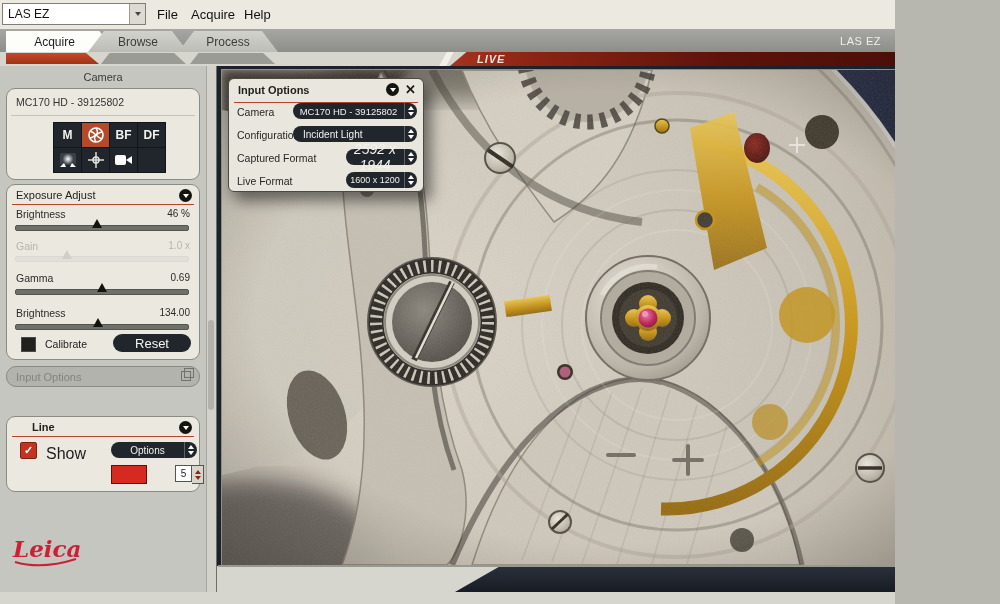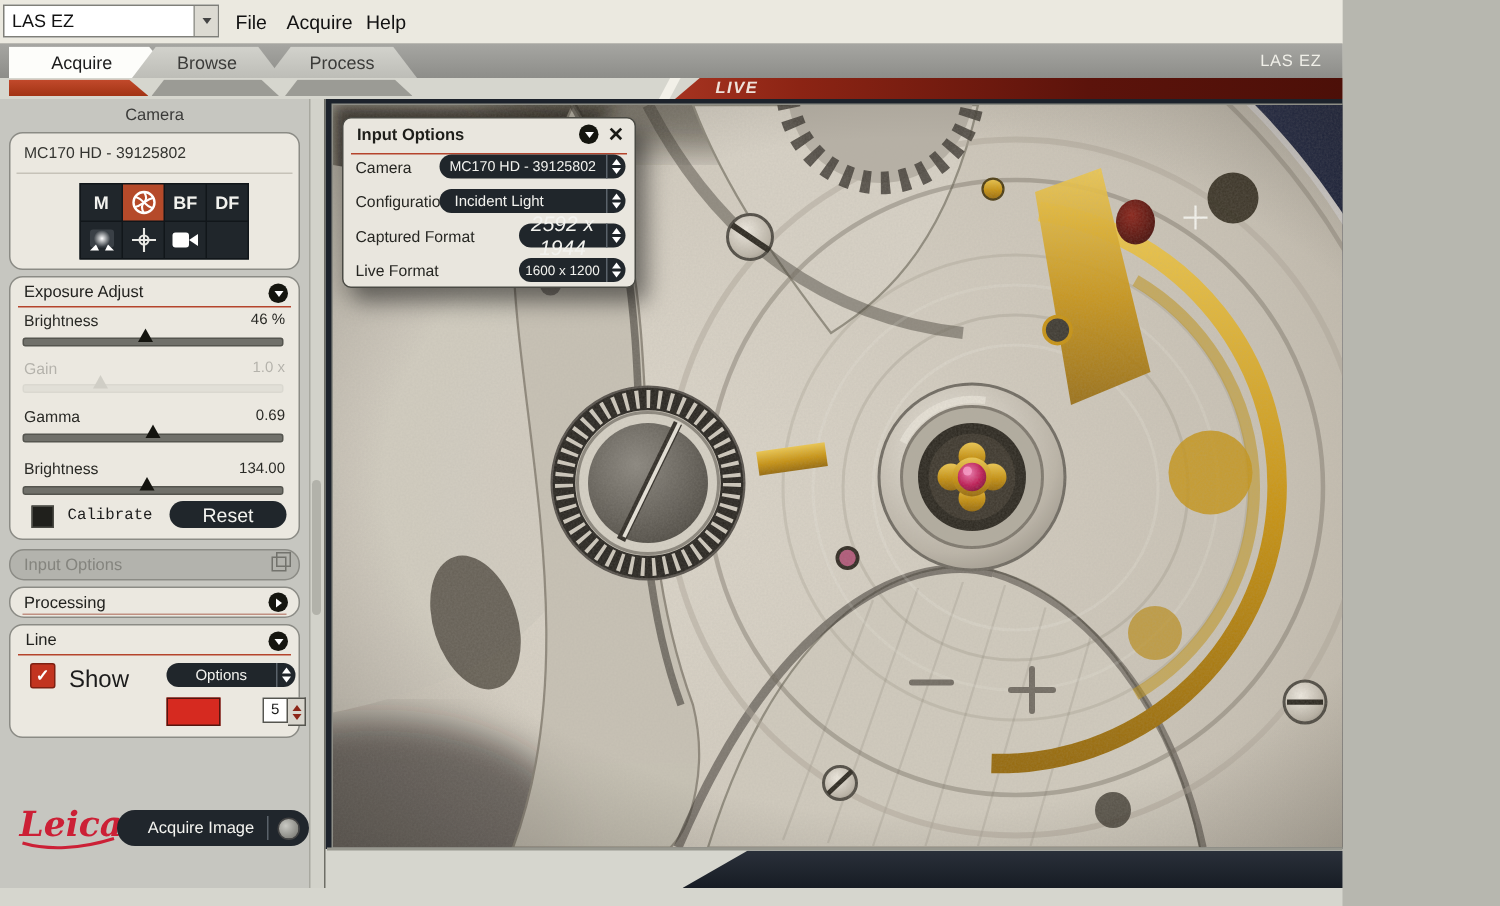--- a/index.html
+++ b/index.html
@@ -64,21 +64,21 @@
   .cchev::after{content:'';position:absolute;left:3.5px;top:5px;border-left:3px solid transparent;border-right:3px solid transparent;border-top:4px solid #fff;}
   .cchev.right::after{left:5px;top:3.5px;border-top:3px solid transparent;border-bottom:3px solid transparent;border-left:4px solid #fff;border-right:0;}
   .exp-label{position:absolute;left:9px;font-size:10.5px;color:#2a2a26;}
   .exp-val{position:absolute;right:9px;font-size:10px;color:#2a2a26;}
   .track{position:absolute;left:8px;right:10px;height:4px;background:#70706a;border:1px solid #55554f;border-radius:2px;}
   .thumb{position:absolute;top:-7px;width:0;height:0;border-left:5px solid transparent;border-right:5px solid transparent;border-bottom:9px solid #14140f;}
   .row-disabled{opacity:.28;}
   .row-disabled .track{background:#c9c9c1;border-color:#b2b2aa;}
   .row-disabled .thumb{border-bottom-color:#8e8e86;}
   .chk-dark{position:absolute;left:14px;top:152px;width:13px;height:13px;background:#20201c;border:1px solid #4a4a44;}
-  .cal-label{position:absolute;left:38px;top:153px;font-size:10.5px;font-family:Liberation Mono, monospace;}
+  .cal-label{position:absolute;left:38px;top:153px;font-size:10.5px;}
   .reset-btn{position:absolute;right:8px;top:149px;width:78px;height:18px;border-radius:9px;background:#20262b;color:#f4f4f0;font-size:13px;display:flex;align-items:center;justify-content:center;}
 
   .bar{left:6px;width:194px;height:21px;border:1px solid #8b8b85;border-radius:10px;box-sizing:border-box;font-size:11px;display:flex;align-items:center;padding:0 9px;}
   .bar-input{top:366px;background:#b3b3ad;color:#84847e;}
   .bar-proc{top:391px;background:#ebe8e0;color:#22221f;}
   .bar-proc::after{content:'';position:absolute;left:8px;right:8px;bottom:1px;height:1px;background:#c09082;}
   .restore-ico{position:absolute;right:8px;top:4px;width:8px;height:8px;border:1.5px solid #73736d;background:#b3b3ad;}
   .restore-ico::before{content:'';position:absolute;left:2px;top:-4px;width:8px;height:8px;border:1.5px solid #73736d;}
 
   .line-panel{top:416px;height:76px;}
@@ -411,27 +411,23 @@
     </div>
     <div class="chk-dark"></div>
     <span class="cal-label">Calibrate</span>
     <div class="reset-btn">Reset</div>
   </div>
 
   <div class="abs bar bar-input">
     <span>Input Options</span>
     <span class="restore-ico"></span>
   </div>
-  <div class="abs bar bar-proc">
-    <span>Processing</span>
-    <span class="cchev right" style="right:7px;top:3px;"></span>
-  </div>
 
   <div class="abs panel line-panel">
-    <span class="p-title" style="position:absolute;left:10px;top:4px;">Line</span>
+    <span class="p-title" style="position:absolute;left:25px;top:4px;font-weight:bold;">Line</span>
     <span class="cchev" style="right:7px;top:4px;"></span>
     <div class="redline" style="top:19px"></div>
     <div class="chk-red">
         <span>✓</span>
       </div>
     <span class="show-label">Show</span>
     <div class="pill freehand">
       <span class="pill-main">Options</span>
       <span class="pill-div"></span>
       <span class="spin">
@@ -446,25 +442,20 @@
           <i class="up"></i>
           <i class="dn"></i>
         </span>
     </div>
   </div>
 
   <svg class="abs" style="left:10px;top:532px;" width="72" height="38" viewBox="0 0 72 38">
     <text x="3" y="25" font-family="DejaVu Serif, serif" font-style="italic" font-weight="bold" font-size="23" fill="#cc2036">Leica</text>
     <path d="M5,30 C22,35 44,34 66,27" stroke="#cc2036" stroke-width="2" fill="none"></path>
   </svg>
-  <div class="abs acq-btn">
-    <span class="acq-label">Acquire Image</span>
-    <span class="acq-div"></span>
-    <span class="acq-circle"></span>
-  </div>
 
   <div class="abs dialog">
     <span class="dlg-title">Input Options</span>
     <span class="cchev" style="right:24px;top:4px;"></span>
     <span class="dlg-x">✕</span>
     <div class="redline" style="top:23px"></div>
 
     <span class="dlg-row-label" style="top:27px">Camera</span>
     <div class="pill dlg-pill" style="left:64px;top:24px;width:124px;">
       <span class="pill-main">MC170 HD - 39125802</span>

